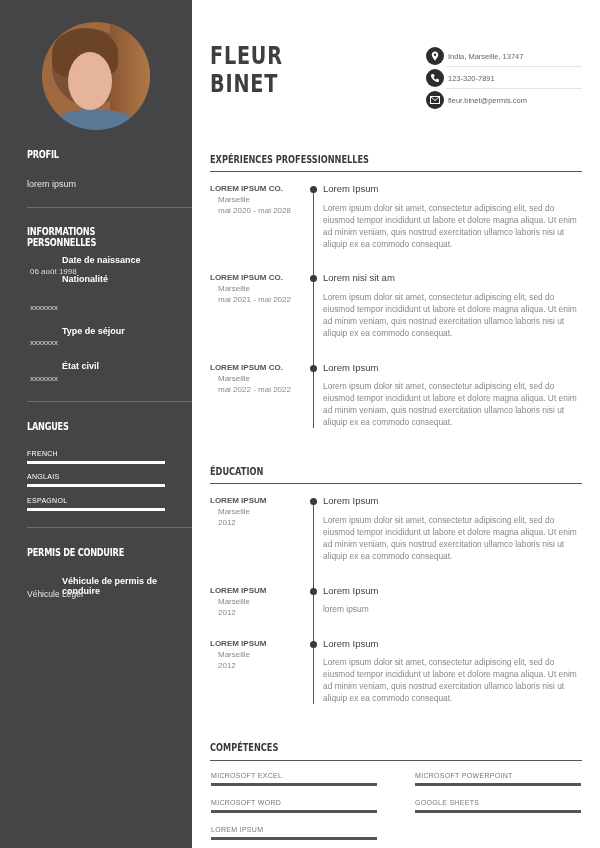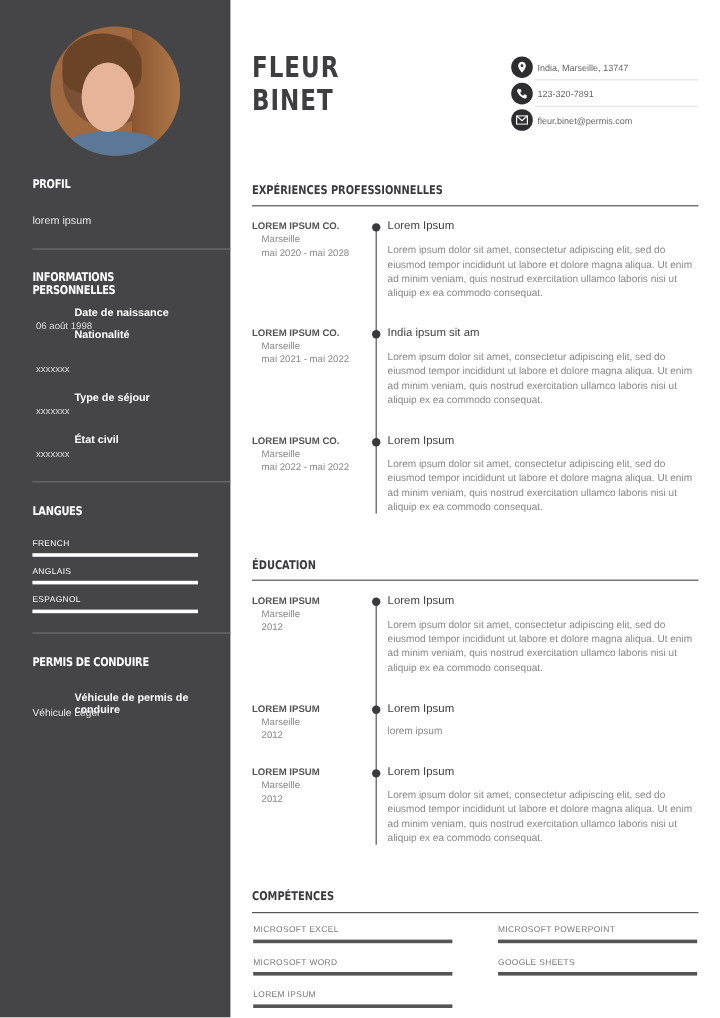--- a/index.html
+++ b/index.html
@@ -118,21 +118,21 @@
   <div class="e-meta" style="top:205px">mai 2020 - mai 2028</div>
   <div class="dot" style="top:186px"></div>
   <div class="e-title" style="top:183px">Lorem Ipsum</div>
   <div class="e-desc" style="top:202px">Lorem ipsum dolor sit amet, consectetur adipiscing elit, sed do eiusmod tempor incididunt ut labore et dolore magna aliqua. Ut enim ad minim veniam, quis nostrud exercitation ullamco laboris nisi ut aliquip ex ea commodo consequat.</div>
 </div>
 <div>
   <div class="e-org" style="top:273px">LOREM IPSUM CO.</div>
   <div class="e-meta" style="top:283px">Marseille</div>
   <div class="e-meta" style="top:294px">mai 2021 - mai 2022</div>
   <div class="dot" style="top:275px"></div>
-  <div class="e-title" style="top:272px">India ipsum sit am</div>
+  <div class="e-title" style="top:272px">Lorem nisi sit am</div>
   <div class="e-desc" style="top:291px">Lorem ipsum dolor sit amet, consectetur adipiscing elit, sed do eiusmod tempor incididunt ut labore et dolore magna aliqua. Ut enim ad minim veniam, quis nostrud exercitation ullamco laboris nisi ut aliquip ex ea commodo consequat.</div>
 </div>
 <div>
   <div class="e-org" style="top:363px">LOREM IPSUM CO.</div>
   <div class="e-meta" style="top:373px">Marseille</div>
   <div class="e-meta" style="top:384px">mai 2022 - mai 2022</div>
   <div class="dot" style="top:365px"></div>
   <div class="e-title" style="top:362px">Lorem Ipsum</div>
   <div class="e-desc" style="top:380px">Lorem ipsum dolor sit amet, consectetur adipiscing elit, sed do eiusmod tempor incididunt ut labore et dolore magna aliqua. Ut enim ad minim veniam, quis nostrud exercitation ullamco laboris nisi ut aliquip ex ea commodo consequat.</div>
 </div>

